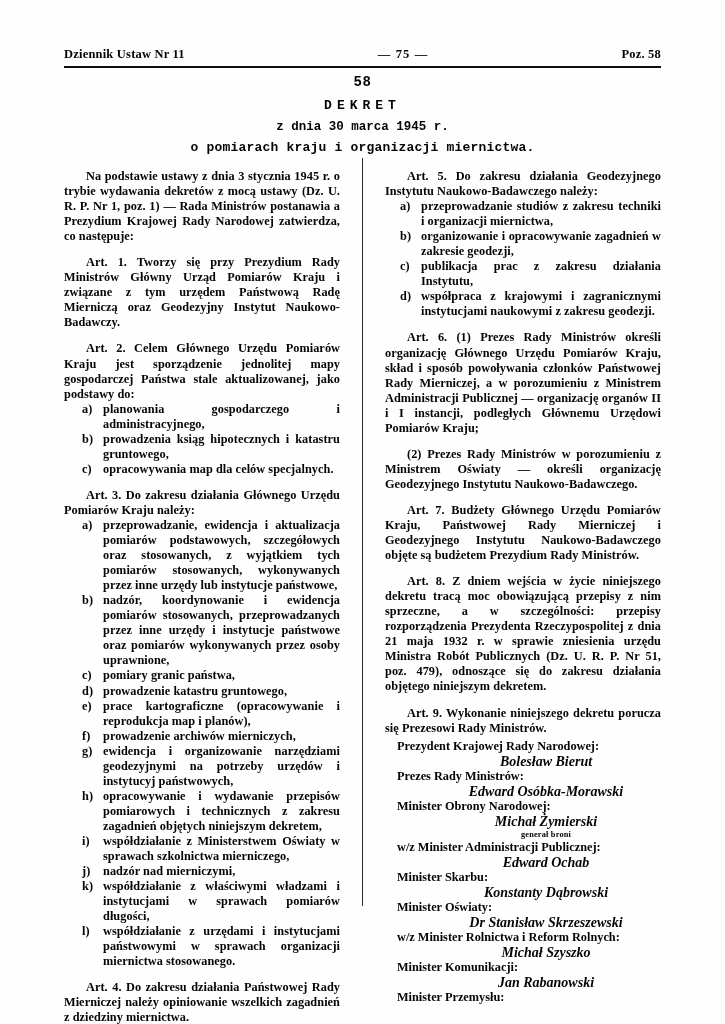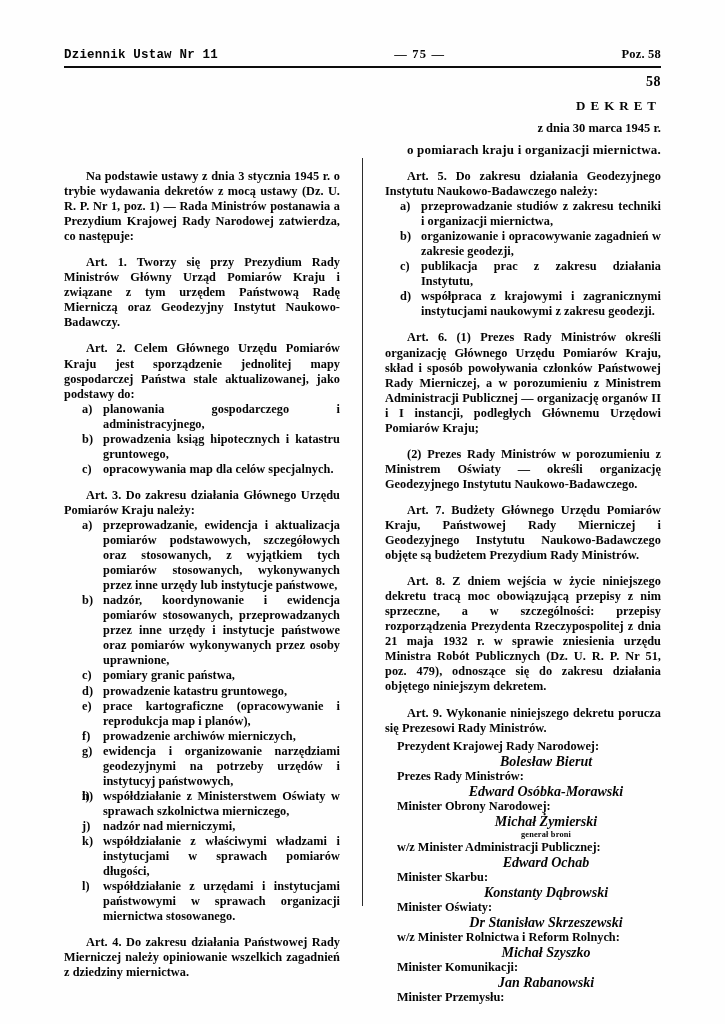--- a/index.html
+++ b/index.html
@@ -29,38 +29,39 @@
     align-items: baseline;
     justify-content: space-between;
     font-weight: bold;
     font-size: 12.5px;
     letter-spacing: .2px;
   }
   .runhead .folio {
     font-size: 12.5px;
     letter-spacing: 1.2px;
   }
-  .runhead .left  { white-space: nowrap; font-family: Liberation Mono, monospace; }
+  .runhead .left  { white-space: nowrap; }
   .runhead .right { white-space: nowrap; font-size: 12.5px; }
   .rule {
     position: absolute;
     left: 64px;
     top: 66px;
     width: 597px;
     height: 2px;
     background: #0d0d0d;
   }
 
   
   .titleblock {
     position: absolute;
     left: 64px;
     top: 74px;
     width: 597px;
-    text-align: right;
+    text-align: center;
+    font-family: Liberation Mono, monospace;
   }
   .act-no {
     font-size: 14px;
     font-weight: bold;
     letter-spacing: .5px;
     margin: 0 0 8px 0;
   }
   .doc-kind {
     font-size: 13px;
     font-weight: bold;
@@ -211,21 +212,21 @@
       <p class="para"><span class="artno">Art. 3.</span><span> Do zakresu działania Głównego Urzędu Pomiarów Kraju należy:</span></p>
 
       <ul class="items">
         <li><span class="mark">a)</span><span>przeprowadzanie, ewidencja i aktualizacja pomiarów podstawowych, szczegółowych oraz stosowanych, z wyjątkiem tych pomiarów stosowanych, wykonywanych przez inne urzędy lub instytucje państwowe,</span></li>
         <li><span class="mark">b)</span><span>nadzór, koordynowanie i ewidencja pomiarów stosowanych, przeprowadzanych przez inne urzędy i instytucje państwowe oraz pomiarów wykonywanych przez osoby uprawnione,</span></li>
         <li><span class="mark">c)</span><span>pomiary granic państwa,</span></li>
         <li><span class="mark">d)</span><span>prowadzenie katastru gruntowego,</span></li>
         <li><span class="mark">e)</span><span>prace kartograficzne (opracowywanie i reprodukcja map i planów),</span></li>
         <li><span class="mark">f)</span><span>prowadzenie archiwów mierniczych,</span></li>
         <li><span class="mark">g)</span><span>ewidencja i organizowanie narzędziami geodezyjnymi na potrzeby urzędów i instytucyj państwowych,</span></li>
-        <li><span class="mark">h)</span></li>
+        <li><span class="mark">h)</span><span>opracowywanie i wydawanie przepisów pomiarowych i technicznych z zakresu zagadnień objętych niniejszym dekretem,</span></li>
         <li><span class="mark">i)</span><span>współdziałanie z Ministerstwem Oświaty w sprawach szkolnictwa mierniczego,</span></li>
         <li><span class="mark">j)</span><span>nadzór nad mierniczymi,</span></li>
         <li><span class="mark">k)</span><span>współdziałanie z właściwymi władzami i instytucjami w sprawach pomiarów długości,</span></li>
         <li><span class="mark">l)</span><span>współdziałanie z urzędami i instytucjami państwowymi w sprawach organizacji miernictwa stosowanego.</span></li>
       </ul>
 
       <p class="para"><span class="artno">Art. 4.</span><span> Do zakresu działania Państwowej Rady Mierniczej należy opiniowanie wszelkich zagadnień z dziedziny miernictwa.</span></p>
 
     </div>
 

